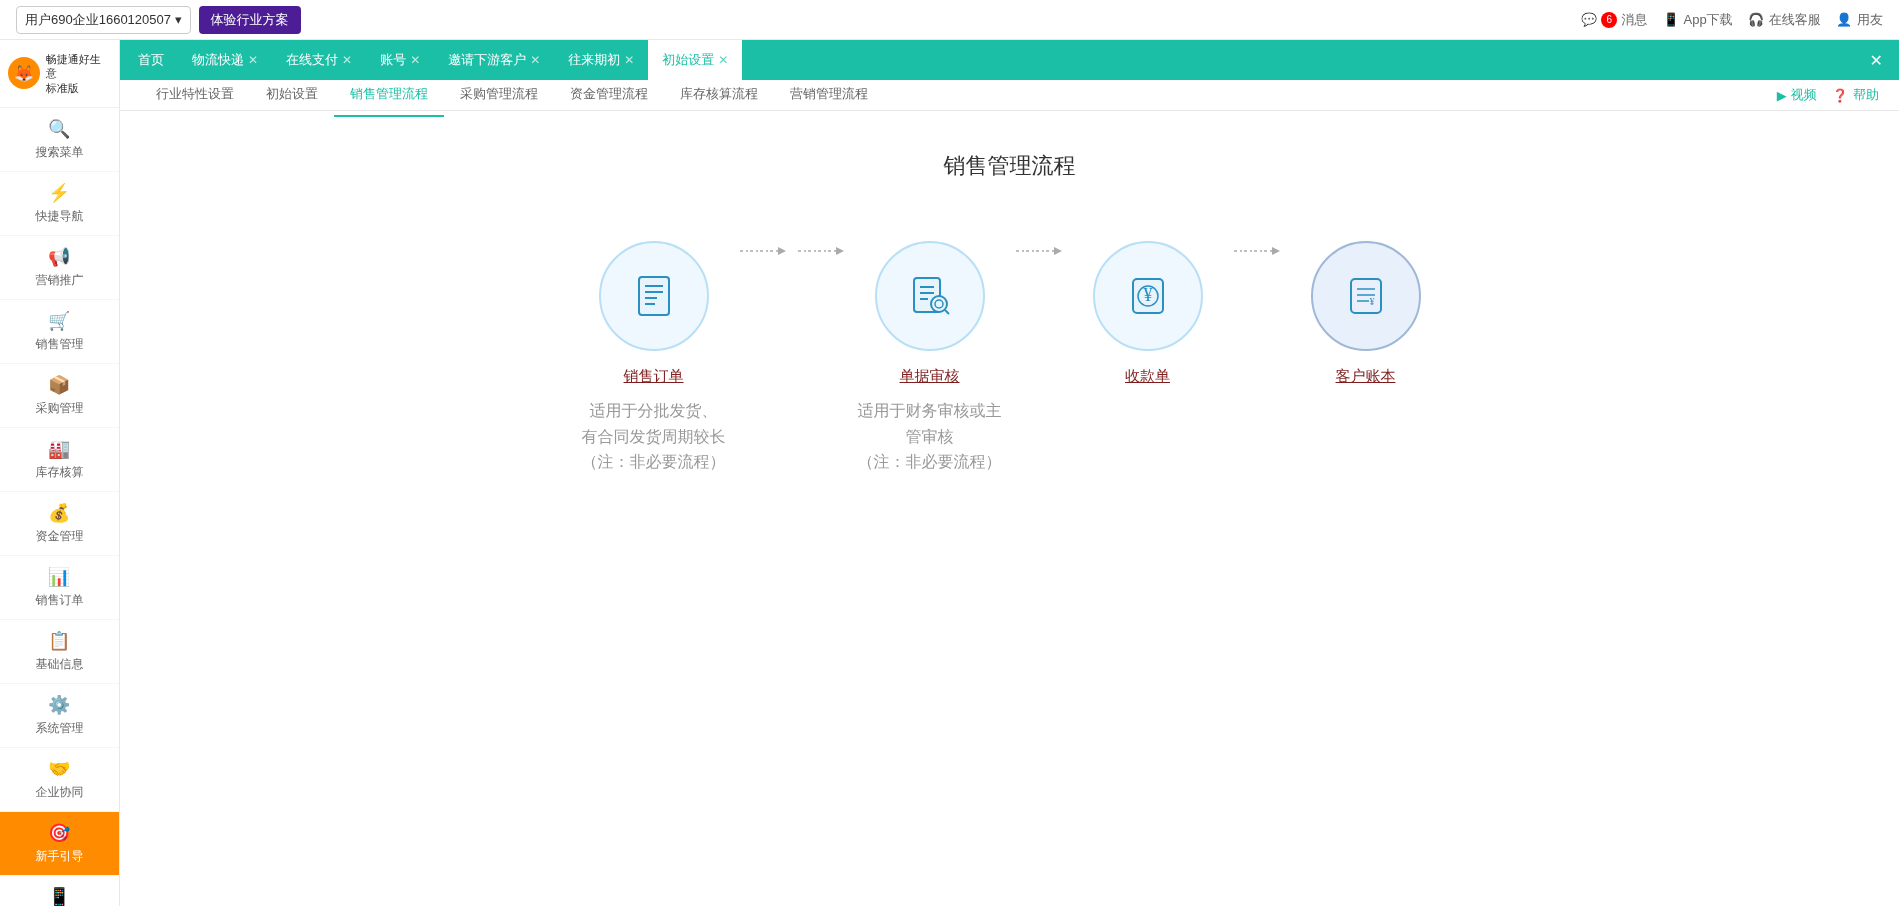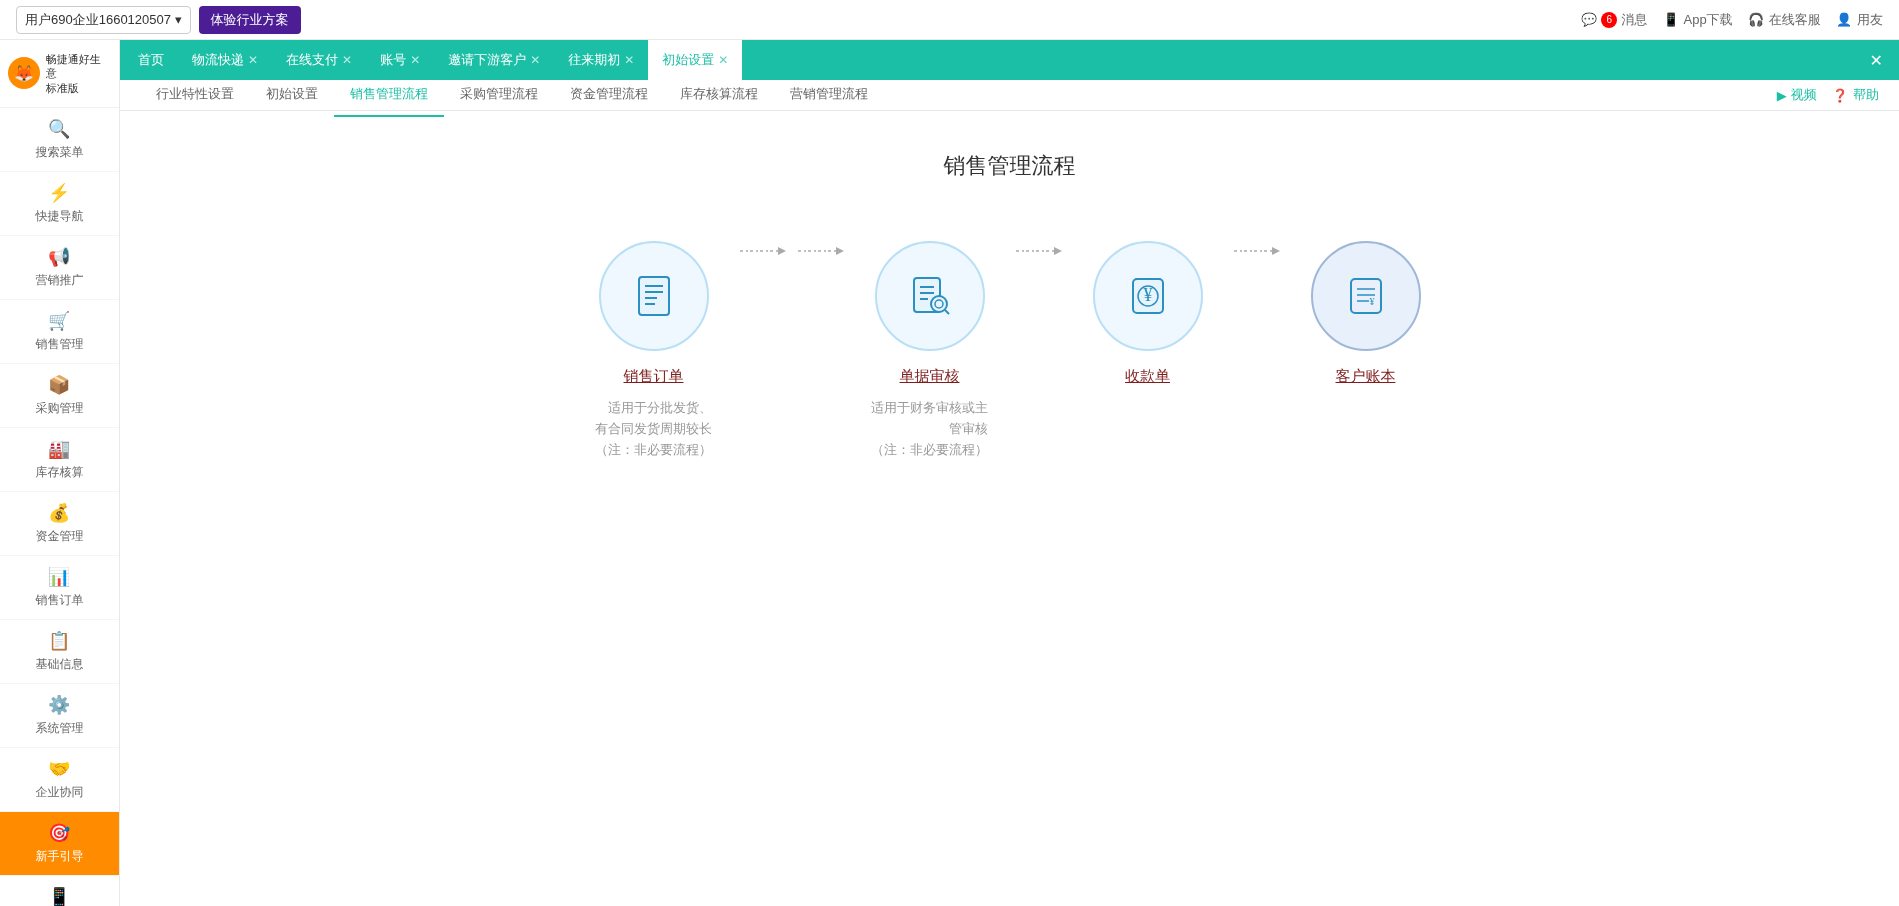--- a/index.html
+++ b/index.html
@@ -237,23 +237,23 @@
     }
     .flow-circle svg { width: 50px; height: 50px; }
     .flow-step-label {
       font-size: 15px;
       color: #7f1d1d;
       margin-bottom: 12px;
       font-weight: 500;
       text-decoration: underline;
     }
     .flow-step-desc {
-      font-size: 13px;
+      font-size: 16px;
       color: #999;
-      text-align: right;
+      text-align: center;
       line-height: 1.6;
     }
     .flow-arrow {
       display: flex;
       align-items: center;
       padding-bottom: 70px;
       color: #aaa;
       font-size: 20px;
       padding-left: 4px;
       padding-right: 4px;

